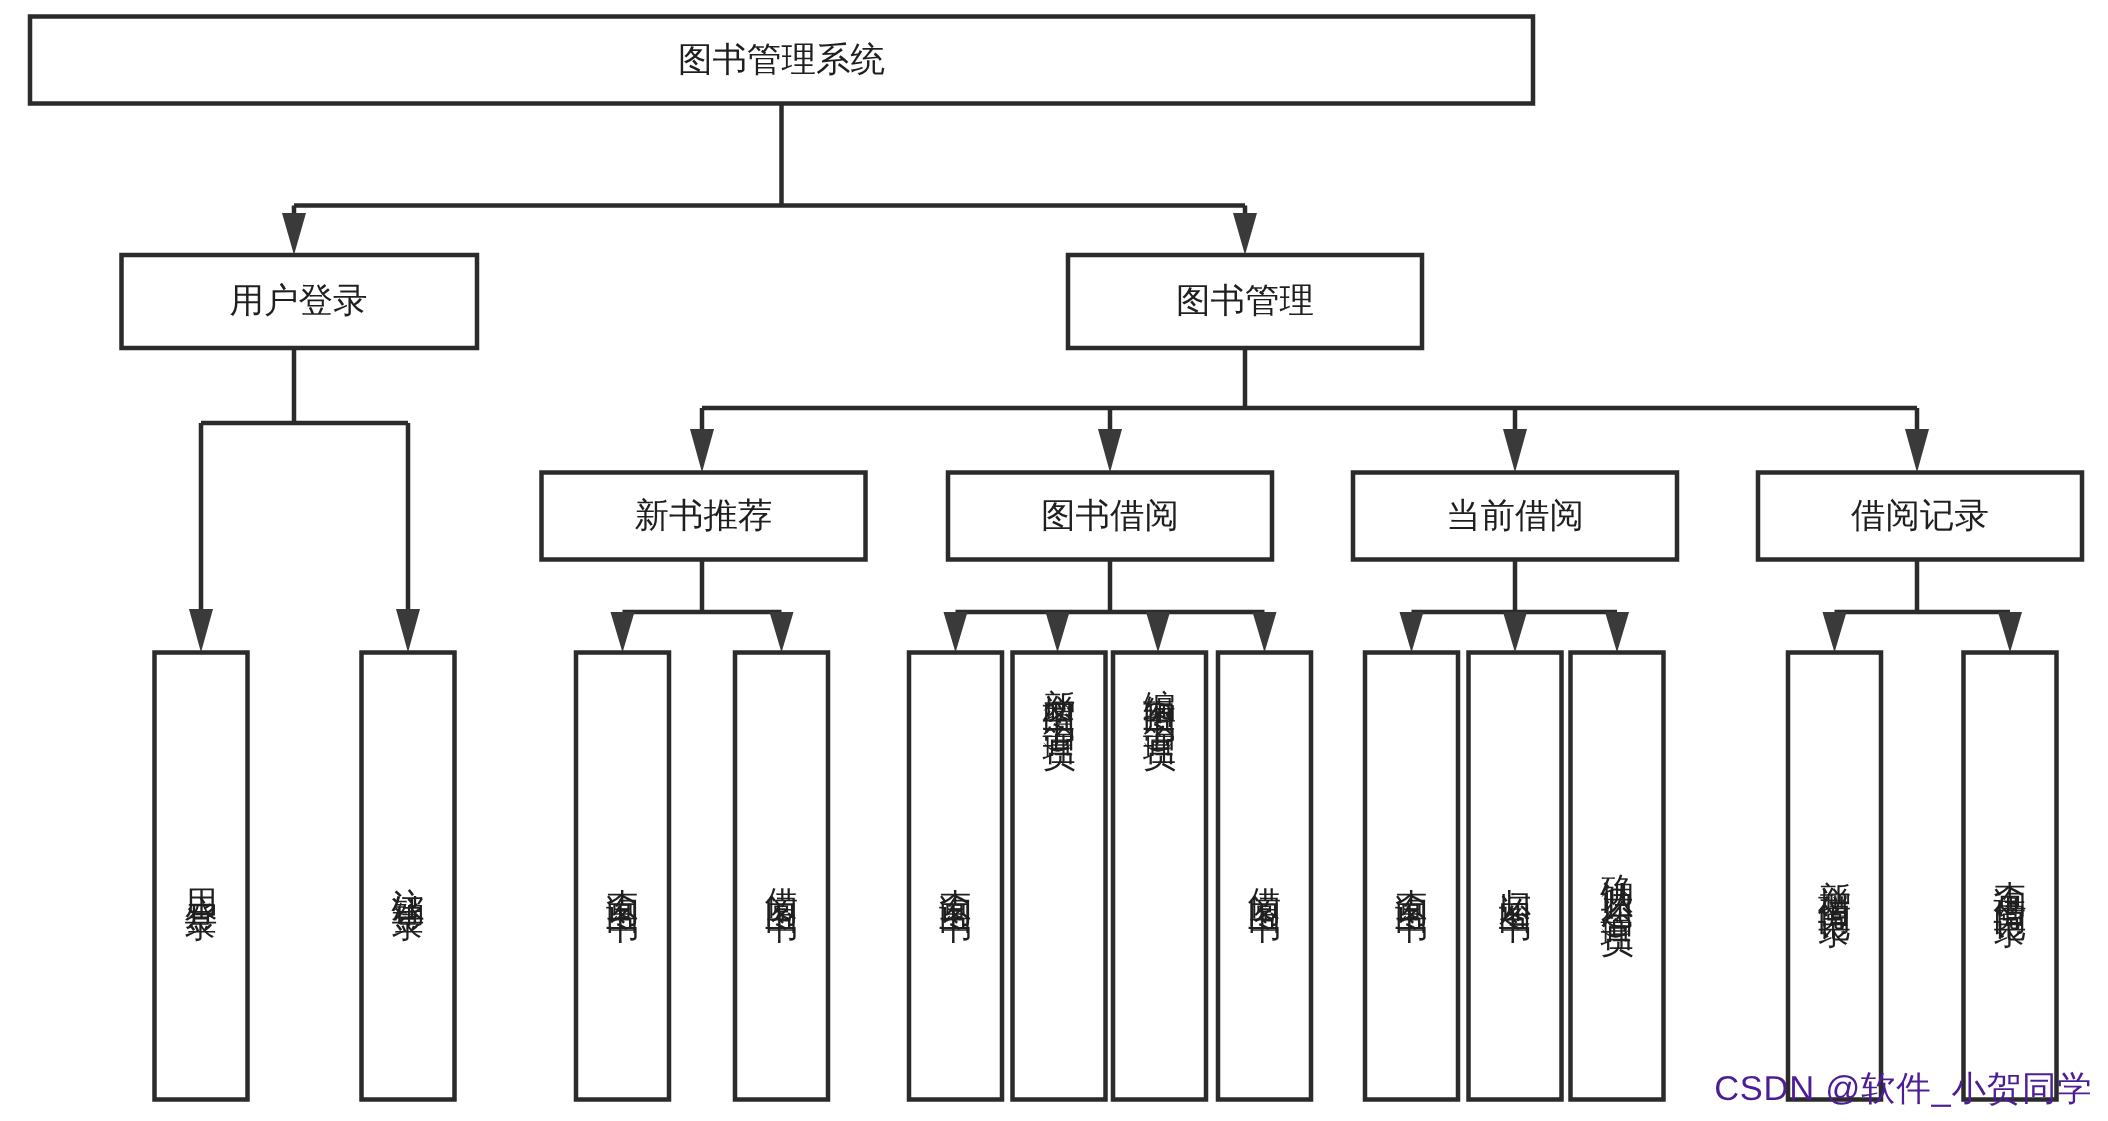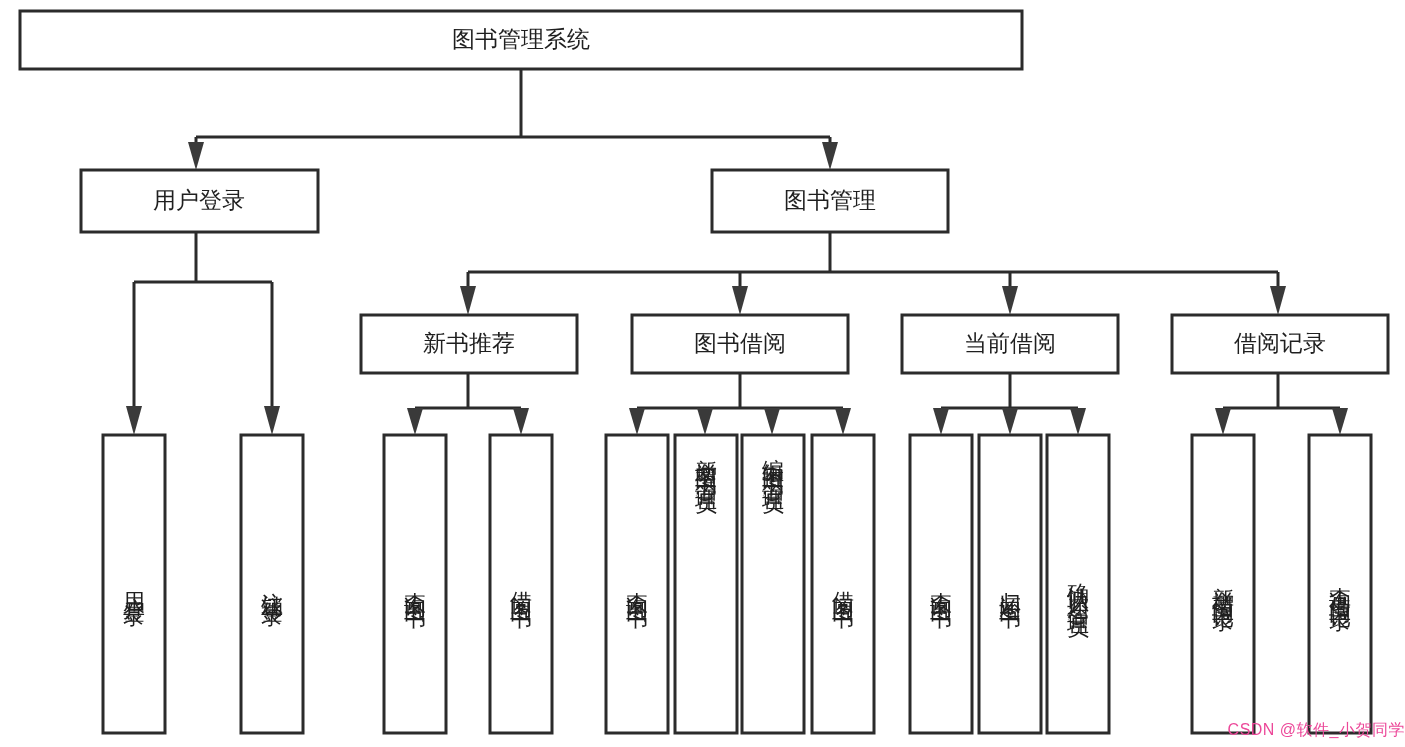--- a/index.html
+++ b/index.html
@@ -60,25 +60,25 @@
     line-height: 1.0;
     letter-spacing: 5px;
     color: #1f1f1f;
     text-align: center;
     white-space: nowrap;
     pointer-events: none;
     user-select: none;
   }
   #watermark {
     position: absolute;
-    right: 0;
+    right: 10px;
     bottom: 6px;
     font-family: "Liberation Sans", "DejaVu Sans", sans-serif;
-    font-size: 16px;
-    color: #ec4899;
+    font-size: 23px;
+    color: #4c1d95;
     letter-spacing: 0.5px;
     white-space: nowrap;
     pointer-events: none;
     user-select: none;
   }
 </style>
 </head>
 <body>
 
 <div id="diagram-root">

